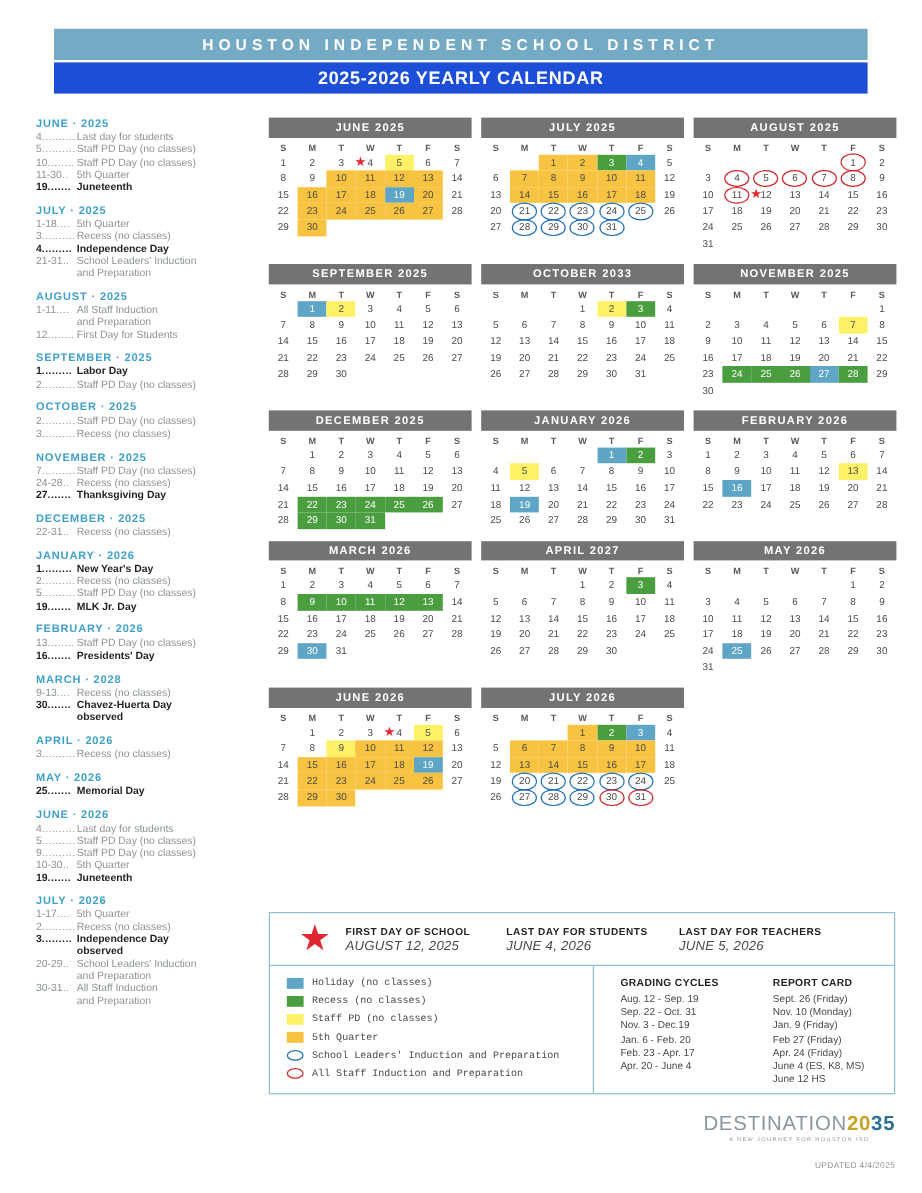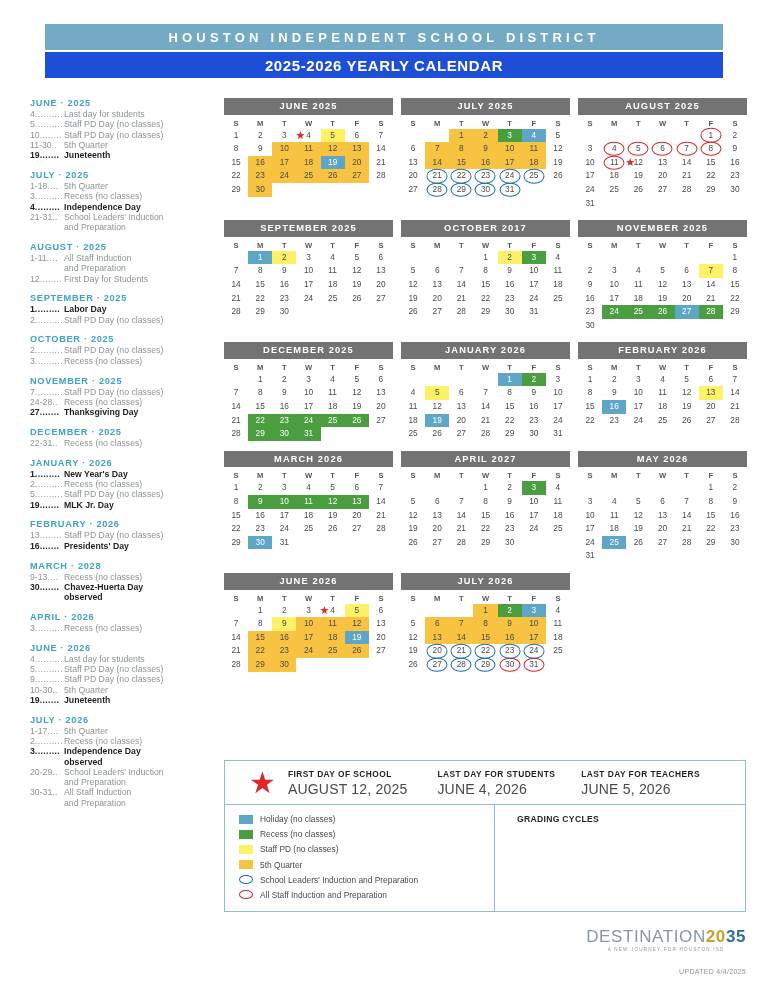--- a/index.html
+++ b/index.html
@@ -79,24 +79,24 @@
     border:1.4px solid #8fbdd2;background:#fff;box-sizing:border-box;
   }
   .first-day{
     display:flex;align-items:center;height:44px;
     border-bottom:1.4px solid #8fbdd2;padding-left:10px;box-sizing:border-box;
   }
   .big-star{color:#e0262e;font-size:30px;line-height:30px;margin:0 12px 0 14px;}
   .fd-col{margin-right:30px;}
   .fd-col.c2{margin-right:26px;}
   .fd-lbl{font-size:8.4px;font-weight:bold;color:#231f20;letter-spacing:.45px;}
-  .fd-val{font-size:14px;color:#4a4a4a;margin-top:2px;letter-spacing:.2px;}
+  .fd-val{font-size:11px;color:#4a4a4a;margin-top:2px;letter-spacing:.2px;font-style:italic;}
   .legend-lower{display:flex;height:106px;}
   .legend-left{width:270px;padding:9px 0 0 14px;box-sizing:border-box;
-    border-right:1.4px solid #8fbdd2;}
+    border-right:1.4px solid #8fbdd2;font-family:Liberation Mono, monospace;}
   .legend-right{flex:1;padding:9px 0 0 22px;box-sizing:border-box;display:flex;gap:27px;}
   .lg-item{display:flex;align-items:center;margin-bottom:5.2px;}
   .swatch{width:14px;height:9px;margin-right:7px;flex:0 0 14px;}
   .sw-holiday{background:#5fa5c6;}
   .sw-recess{background:#4a9e3f;}
   .sw-pd{background:#fdf267;}
   .sw-quarter{background:#f7c340;}
   .ovaI{width:14px;height:9px;margin-right:7px;flex:0 0 14px;
     border:1.6px solid #1f6eb4;border-radius:50%;box-sizing:border-box;}
   .ovaI.red{border-color:#d0282e;}
@@ -268,20 +268,27 @@
       <div class="sb-cont bold">observed</div>
     </div>
     <div class="sb-group">
       <div class="sb-title">APRIL · 2026</div>
       <div class="sb-row">
         <span class="sb-day">3<span class="dots">..........</span></span>
         <span class="sb-txt">Recess (no classes)</span>
       </div>
     </div>
     <div class="sb-group">
+      <div class="sb-title">MAY · 2026</div>
+      <div class="sb-row bold">
+        <span class="sb-day">25<span class="dots">.......</span></span>
+        <span class="sb-txt">Memorial Day</span>
+      </div>
+    </div>
+    <div class="sb-group">
       <div class="sb-title">JUNE · 2026</div>
       <div class="sb-row">
         <span class="sb-day">4<span class="dots">..........</span></span>
         <span class="sb-txt">Last day for students</span>
       </div>
       <div class="sb-row">
         <span class="sb-day">5<span class="dots">..........</span></span>
         <span class="sb-txt">Staff PD Day (no classes)</span>
       </div>
       <div class="sb-row">
@@ -828,21 +835,21 @@
               </td>
               <td></td>
               <td></td>
               <td></td>
               <td></td>
             </tr>
           </tbody>
         </table>
       </div>
       <div class="month">
-        <div class="m-title">OCTOBER 2017</div>
+        <div class="m-title">OCTOBER 2033</div>
         <table class="m-grid">
           <thead>
             <tr>
               <th>S</th>
               <th>M</th>
               <th>T</th>
               <th>W</th>
               <th>T</th>
               <th>F</th>
               <th>S</th>
@@ -2129,20 +2136,40 @@
           <span class="lg-txt">School Leaders' Induction and Preparation</span>
         </div>
         <div class="lg-item">
           <span class="ovaI red"></span>
           <span class="lg-txt">All Staff Induction and Preparation</span>
         </div>
       </div>
     <div class="legend-right">
       <div class="gc-col">
         <div class="gc-head">GRADING CYCLES</div>
+        <div id="grading-lines">
+            <div class="gc-line">Aug. 12 - Sep. 19</div>
+            <div class="gc-line">Sep. 22 - Oct. 31</div>
+            <div class="gc-line">Nov. 3 - Dec.19</div>
+            <div class="gc-line">Jan. 6 - Feb. 20</div>
+            <div class="gc-line">Feb. 23 - Apr. 17</div>
+            <div class="gc-line">Apr. 20 - June 4</div>
+          </div>
+      </div>
+      <div class="gc-col">
+        <div class="gc-head">REPORT CARD</div>
+        <div id="report-lines">
+            <div class="gc-line">Sept. 26 (Friday)</div>
+            <div class="gc-line">Nov. 10 (Monday)</div>
+            <div class="gc-line">Jan. 9 (Friday)</div>
+            <div class="gc-line">Feb 27 (Friday)</div>
+            <div class="gc-line">Apr. 24 (Friday)</div>
+            <div class="gc-line">June 4 (ES, K8, MS)</div>
+            <div class="gc-line">June 12 HS</div>
+          </div>
       </div>
     </div>
   </div>
 </div>
 
 <div class="dest">
   <div class="dest-main">
     <span class="dest-w1">DESTINATION</span><span class="dest-w2a">20</span><span class="dest-w2b">35</span>
   </div>
   <div class="dest-sub">A NEW JOURNEY FOR HOUSTON ISD</div>

